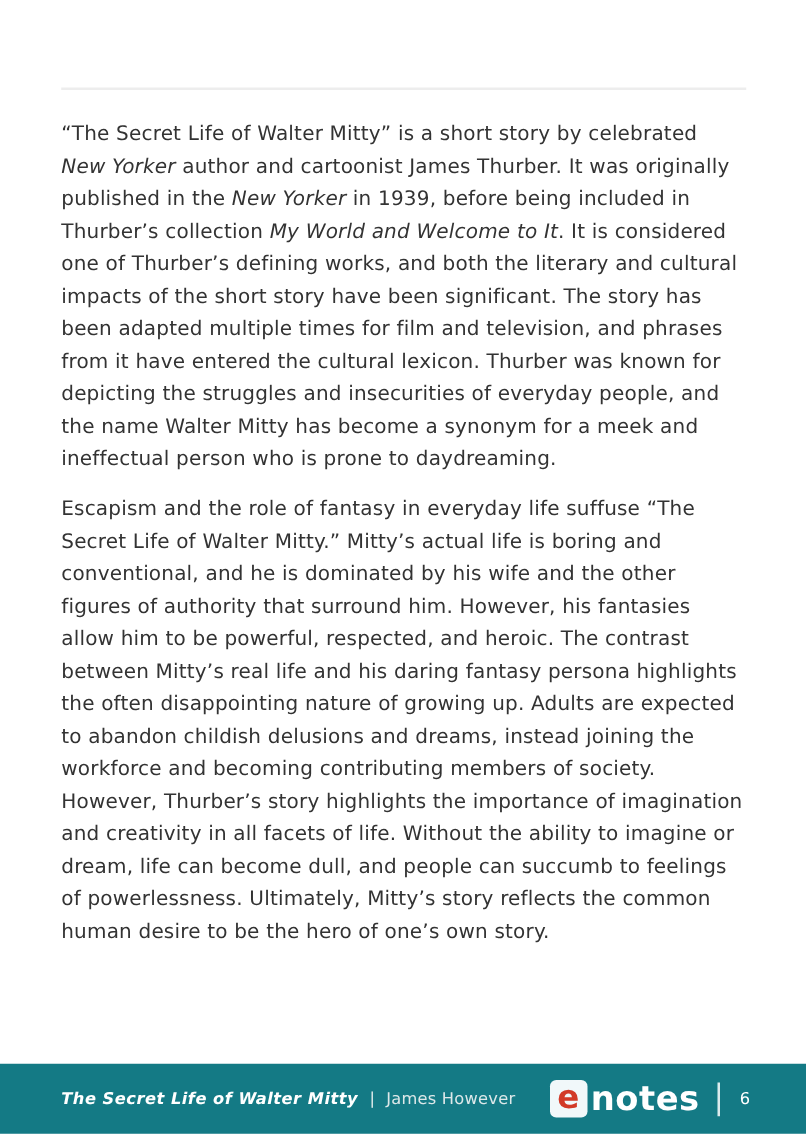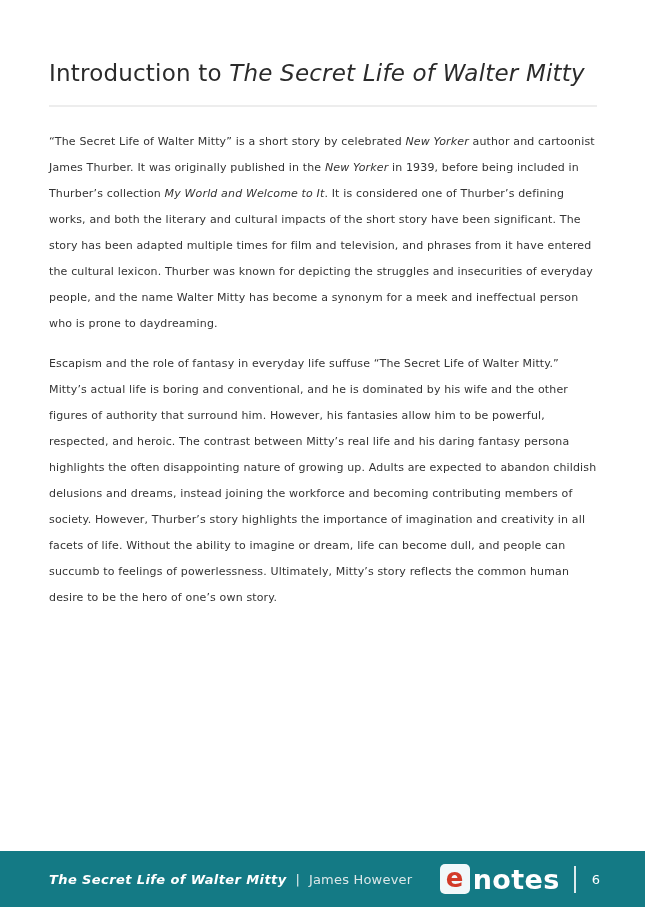--- a/index.html
+++ b/index.html
@@ -32,21 +32,21 @@
   .page-title .book-italic {
     font-style: italic;
   }
   .title-divider {
     height: 2px;
     background: var(--divider, #ededed);
     margin-top: 14px;
   }
   .body-text {
     margin-top: 22px;
-    font-size: 11px;
+    font-size: 16px;
     line-height: 26px;
     letter-spacing: 0.15px;
     color: var(--body_text, #333333);
   }
   .body-text p {
     margin: 0 0 14px 0;
   }
   .body-text p:last-child {
     margin-bottom: 0;
   }
@@ -131,21 +131,20 @@
     font-size: 13px;
     color: #ffffff;
   }
 </style>
 </head>
 <body>
 
 <div class="page">
 
   <div class="content">
-    <h1 class="page-title"><span>Introduction to </span><span class="book-italic">The Secret Life of Walter Mitty</span></h1>
 
     <div class="title-divider"></div>
 
     <div class="body-text">
         <p><span>“The Secret Life of Walter Mitty” is a short story by celebrated </span><span class="seg-italic">New Yorker</span><span> author and cartoonist James Thurber. It was originally published in the </span><span class="seg-italic">New Yorker</span><span> in 1939, before being included in Thurber’s collection </span><span class="seg-italic">My World and Welcome to It</span><span>. It is considered one of Thurber’s defining works, and both the literary and cultural impacts of the short story have been significant. The story has been adapted multiple times for film and television, and phrases from it have entered the cultural lexicon. Thurber was known for depicting the struggles and insecurities of everyday people, and the name Walter Mitty has become a synonym for a meek and ineffectual person who is prone to daydreaming.</span></p>
         <p><span>Escapism and the role of fantasy in everyday life suffuse “The Secret Life of Walter Mitty.” Mitty’s actual life is boring and conventional, and he is dominated by his wife and the other figures of authority that surround him. However, his fantasies allow him to be powerful, respected, and heroic. The contrast between Mitty’s real life and his daring fantasy persona highlights the often disappointing nature of growing up. Adults are expected to abandon childish delusions and dreams, instead joining the workforce and becoming contributing members of society. However, Thurber’s story highlights the importance of imagination and creativity in all facets of life. Without the ability to imagine or dream, life can become dull, and people can succumb to feelings of powerlessness. Ultimately, Mitty’s story reflects the common human desire to be the hero of one’s own story.</span></p>
       </div>
   </div>
 
   <div class="footer-bar">

